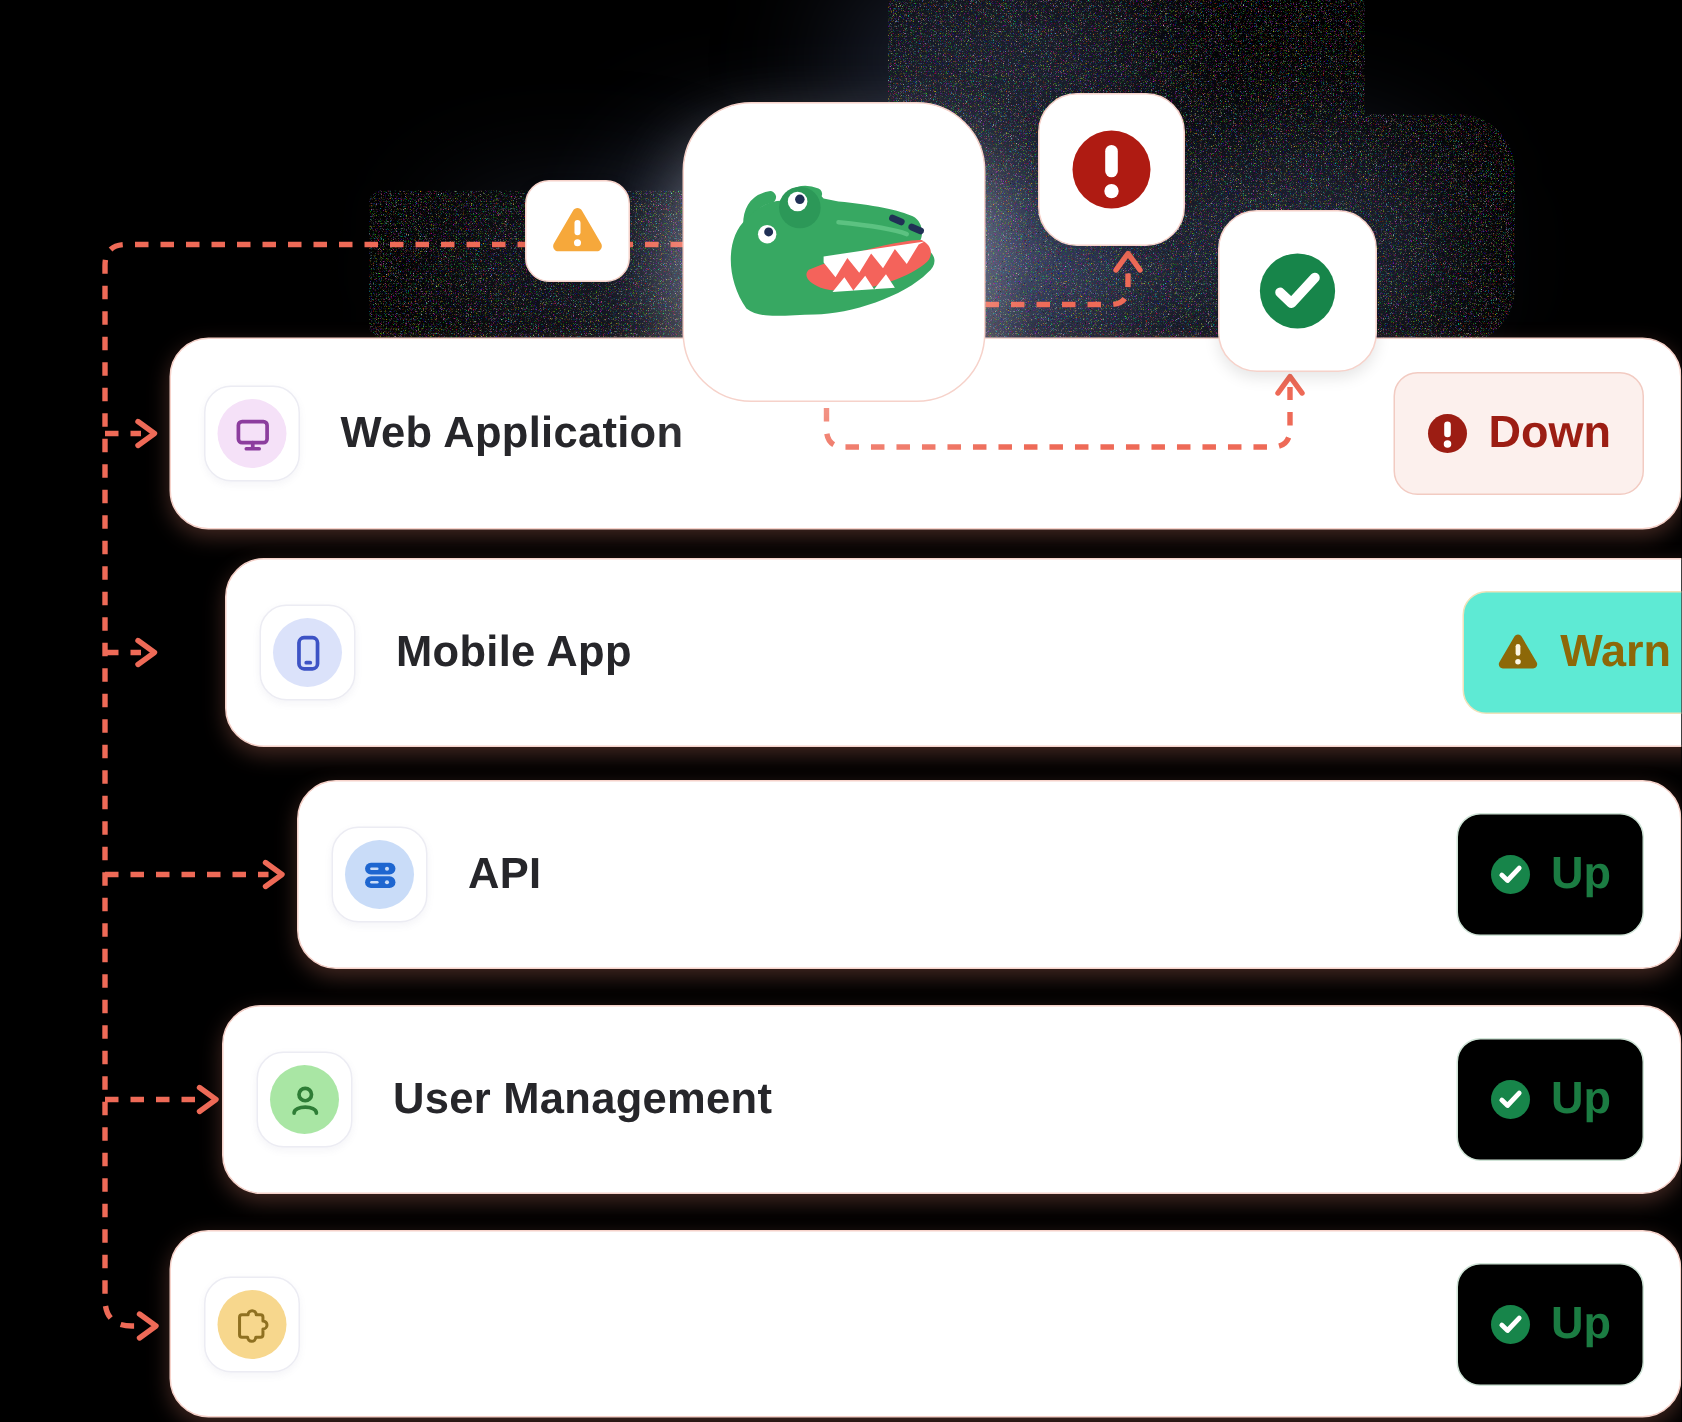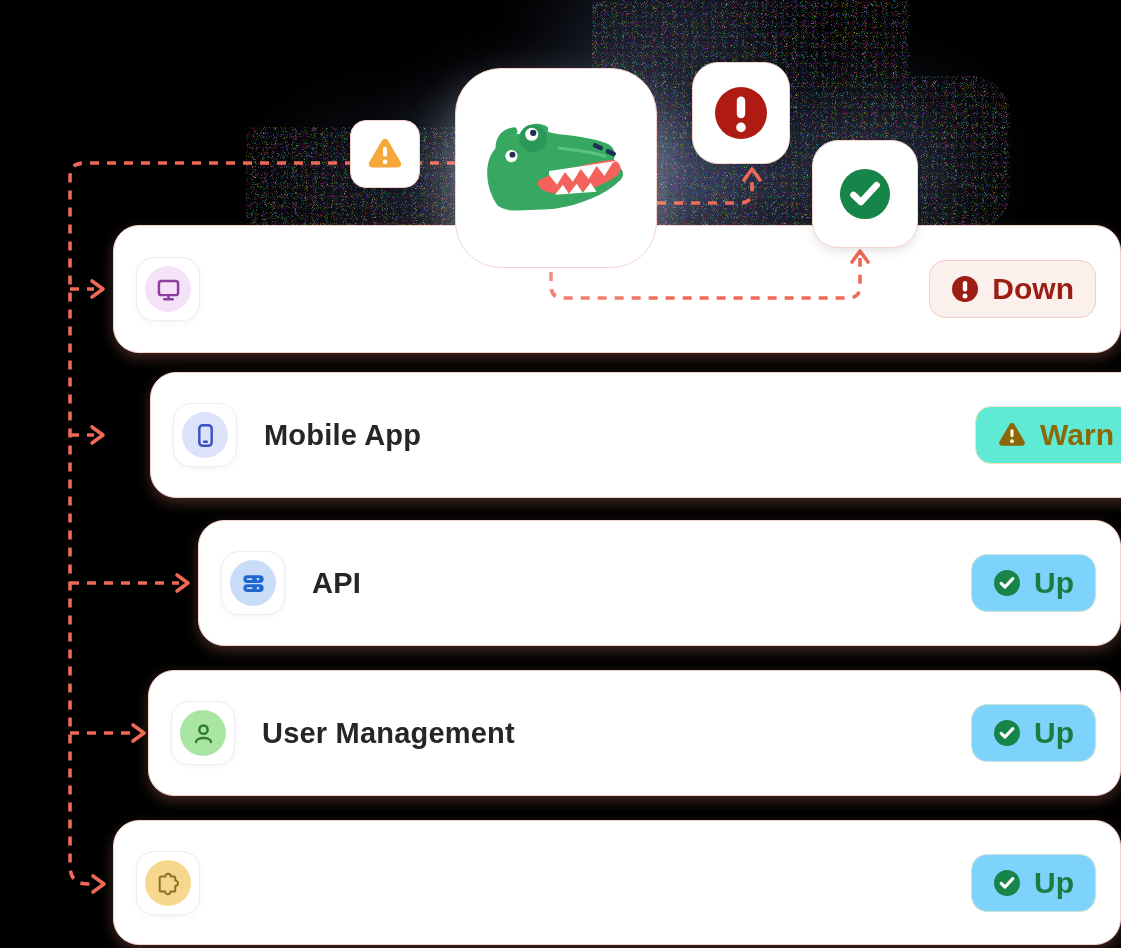--- a/index.html
+++ b/index.html
@@ -18,25 +18,25 @@
             border-radius:26px;display:flex;align-items:center;box-sizing:border-box;
             padding:0 24px 0 22px;box-shadow:0 5px 14px rgba(238,140,120,.28);}
   .tile{width:64px;height:64px;border:1.5px solid #ECECF3;border-radius:18px;background:#fff;
         display:flex;align-items:center;justify-content:center;margin-right:27px;
         box-sizing:border-box;box-shadow:0 2px 5px rgba(110,110,150,.07);flex:none;}
   .disc{width:46px;height:46px;border-radius:50%;display:flex;align-items:center;justify-content:center;}
   .disc.web{background:#F5E1F8;} .disc.mobile{background:#DBE2FA;} .disc.api{background:#C9DCF8;}
   .disc.user{background:#A9E6A4;} .disc.puzzle{background:#F7D78D;}
   .title{font-size:29px;font-weight:700;color:#26262A;letter-spacing:.2px;}
 
-  .badge{margin-left:auto;height:58px;border-radius:16px;display:flex;align-items:center;
+  .badge{margin-left:auto;height:82px;border-radius:16px;display:flex;align-items:center;
          gap:13px;padding:0 21px;font-size:30px;font-weight:600;box-sizing:border-box;flex:none;}
   .badge.down{background:#FCF0ED;border:1.5px solid #F2CBC2;color:#9C1D13;}
   .badge.warn{background:#5eead4;border:1.5px solid #EFE2BA;color:#8D6808;}
-  .badge.up{background:#7dd3fc;border:1.5px solid #CFE3D6;color:#1B7C42;}
+  .badge.up{background:#000000;border:1.5px solid #CFE3D6;color:#1B7C42;}
 
   
   .float-card{position:absolute;z-index:4;background:#fff;border:1.5px solid #F6D2CA;
               display:flex;align-items:center;justify-content:center;box-sizing:border-box;
               box-shadow:0 4px 10px rgba(0,0,0,.10);}
 </style>
 </head>
 <body>
 
 <div id="stage">
@@ -63,20 +63,21 @@
 
   <div class="row-card" style="left:113px;top:225px;width:1008px;height:128px;">
     <div class="tile">
       <div class="disc web">
         <svg width="27" height="27" viewBox="0 0 24 24" fill="none" stroke="#8C3D9E" stroke-width="2.2" stroke-linecap="round" stroke-linejoin="round">
           <rect x="3.5" y="4.5" width="17" height="12.5" rx="2.2"></rect>
           <path d="M12 17v3.2M8.2 20.6h7.6"></path>
         </svg>
       </div>
     </div>
+    <div class="title">Web Application</div>
     <div class="badge down">
       <svg width="28" height="28" viewBox="0 0 28 28">
         <circle cx="14" cy="14" r="13" fill="#9C1D13"></circle>
         <rect x="11.8" y="6" width="4.4" height="10.5" rx="2.2" fill="#fff"></rect>
         <circle cx="14" cy="21" r="2.5" fill="#fff"></circle>
       </svg>
       <span>Down</span>
     </div>
   </div>
 

